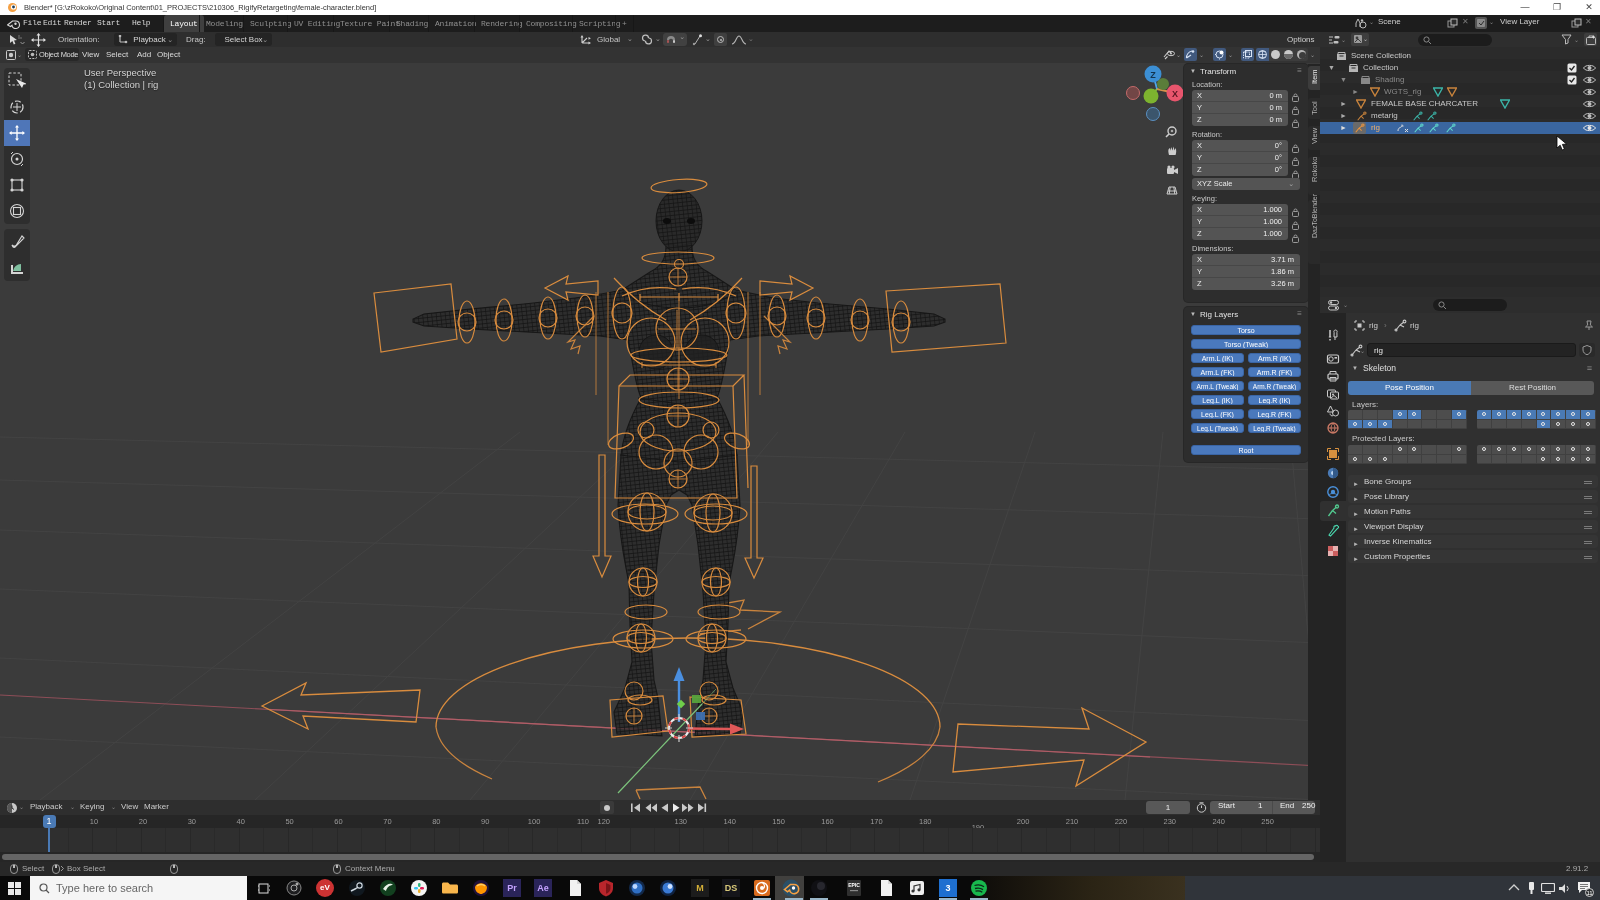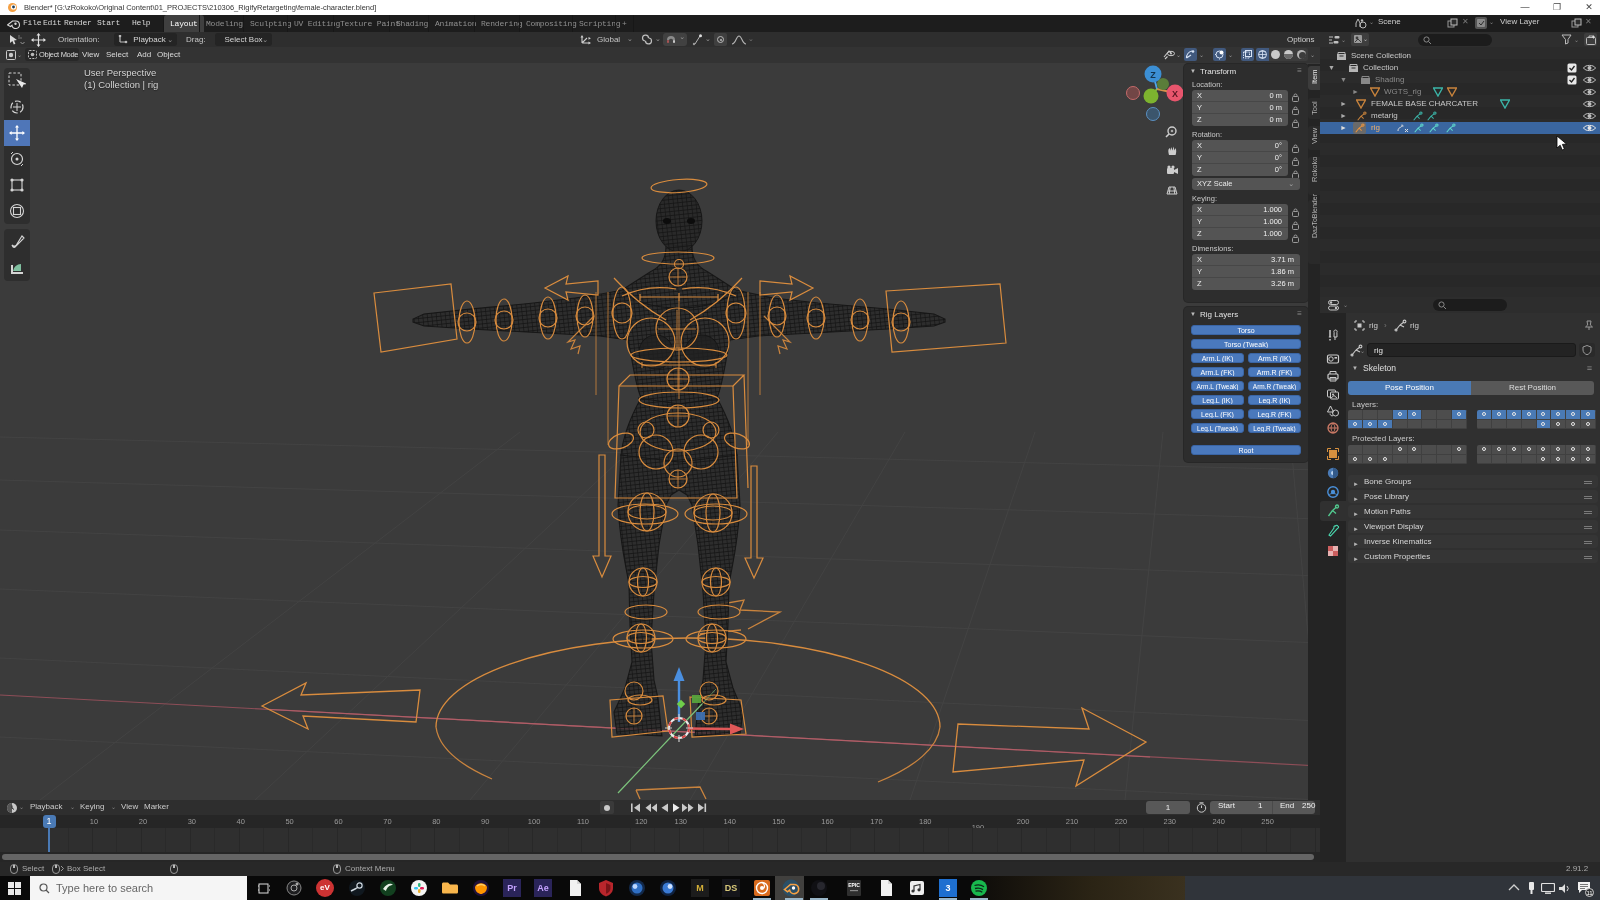--- a/index.html
+++ b/index.html
@@ -1271,21 +1271,21 @@
         <span class="abs" style="left:132.9px;top:2px;width:20px;text-align:center">20</span>
         <span class="abs" style="left:181.8px;top:2px;width:20px;text-align:center">30</span>
         <span class="abs" style="left:230.7px;top:2px;width:20px;text-align:center">40</span>
         <span class="abs" style="left:279.6px;top:2px;width:20px;text-align:center">50</span>
         <span class="abs" style="left:328.5px;top:2px;width:20px;text-align:center">60</span>
         <span class="abs" style="left:377.4px;top:2px;width:20px;text-align:center">70</span>
         <span class="abs" style="left:426.29999999999995px;top:2px;width:20px;text-align:center">80</span>
         <span class="abs" style="left:475.2px;top:2px;width:20px;text-align:center">90</span>
         <span class="abs" style="left:524.0999999999999px;top:2px;width:20px;text-align:center">100</span>
         <span class="abs" style="left:573px;top:2px;width:20px;text-align:center">110</span>
-        <span class="abs" style="left:635px;top:2px;width:20px;text-align:left">120</span>
+        <span class="abs" style="left:590px;top:2px;width:20px;text-align:right">120</span>
         <span class="abs" style="left:670.8px;top:2px;width:20px;text-align:center">130</span>
         <span class="abs" style="left:719.6999999999999px;top:2px;width:20px;text-align:center">140</span>
         <span class="abs" style="left:768.5999999999999px;top:2px;width:20px;text-align:center">150</span>
         <span class="abs" style="left:817.5px;top:2px;width:20px;text-align:center">160</span>
         <span class="abs" style="left:866.4px;top:2px;width:20px;text-align:center">170</span>
         <span class="abs" style="left:915.3px;top:2px;width:20px;text-align:center">180</span>
         <span class="abs" style="left:964.1999999999999px;top:8px;width:20px;text-align:right">190</span>
         <span class="abs" style="left:1013.0999999999999px;top:2px;width:20px;text-align:center">200</span>
         <span class="abs" style="left:1062px;top:2px;width:20px;text-align:center">210</span>
         <span class="abs" style="left:1110.8999999999999px;top:2px;width:20px;text-align:center">220</span>

